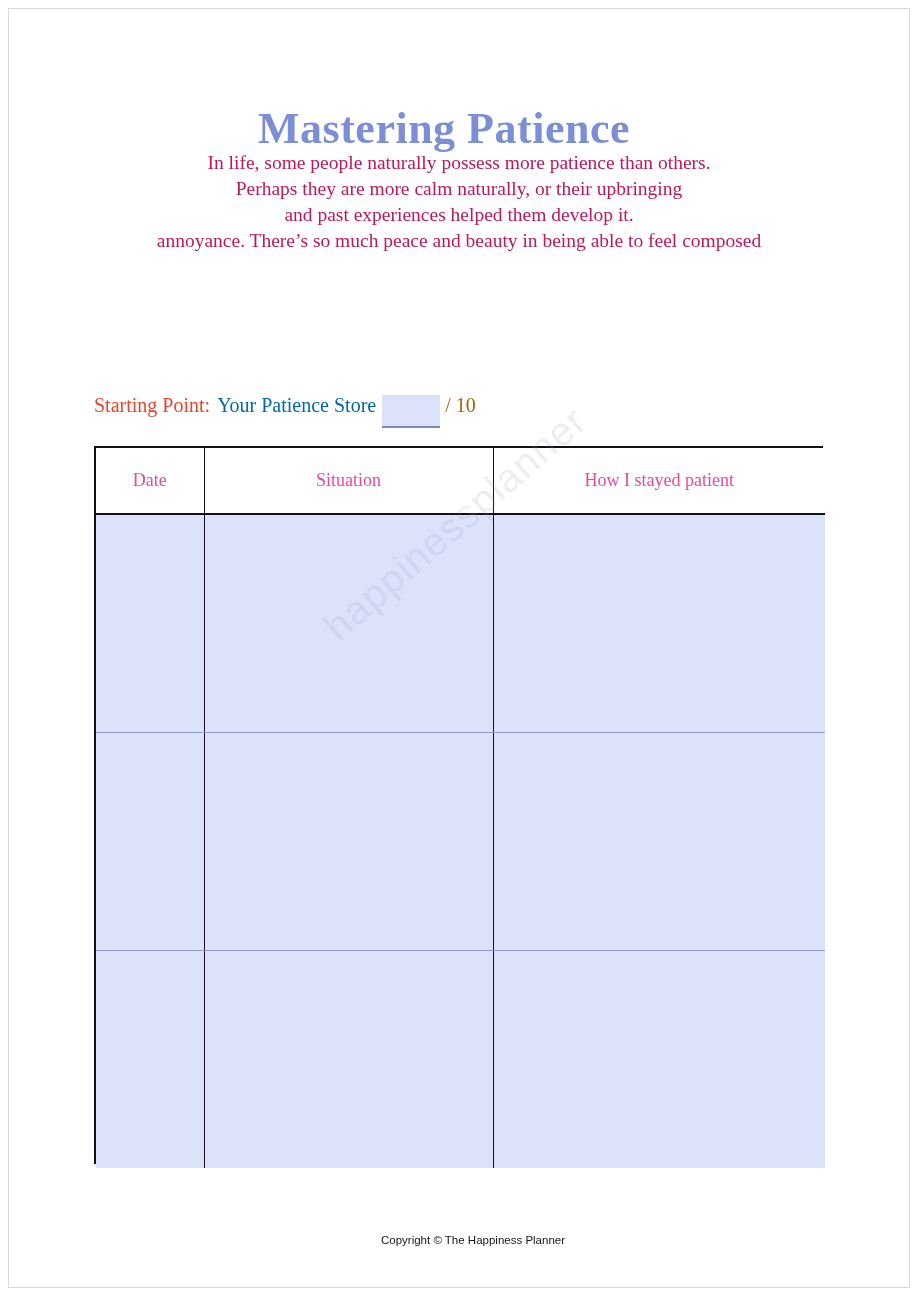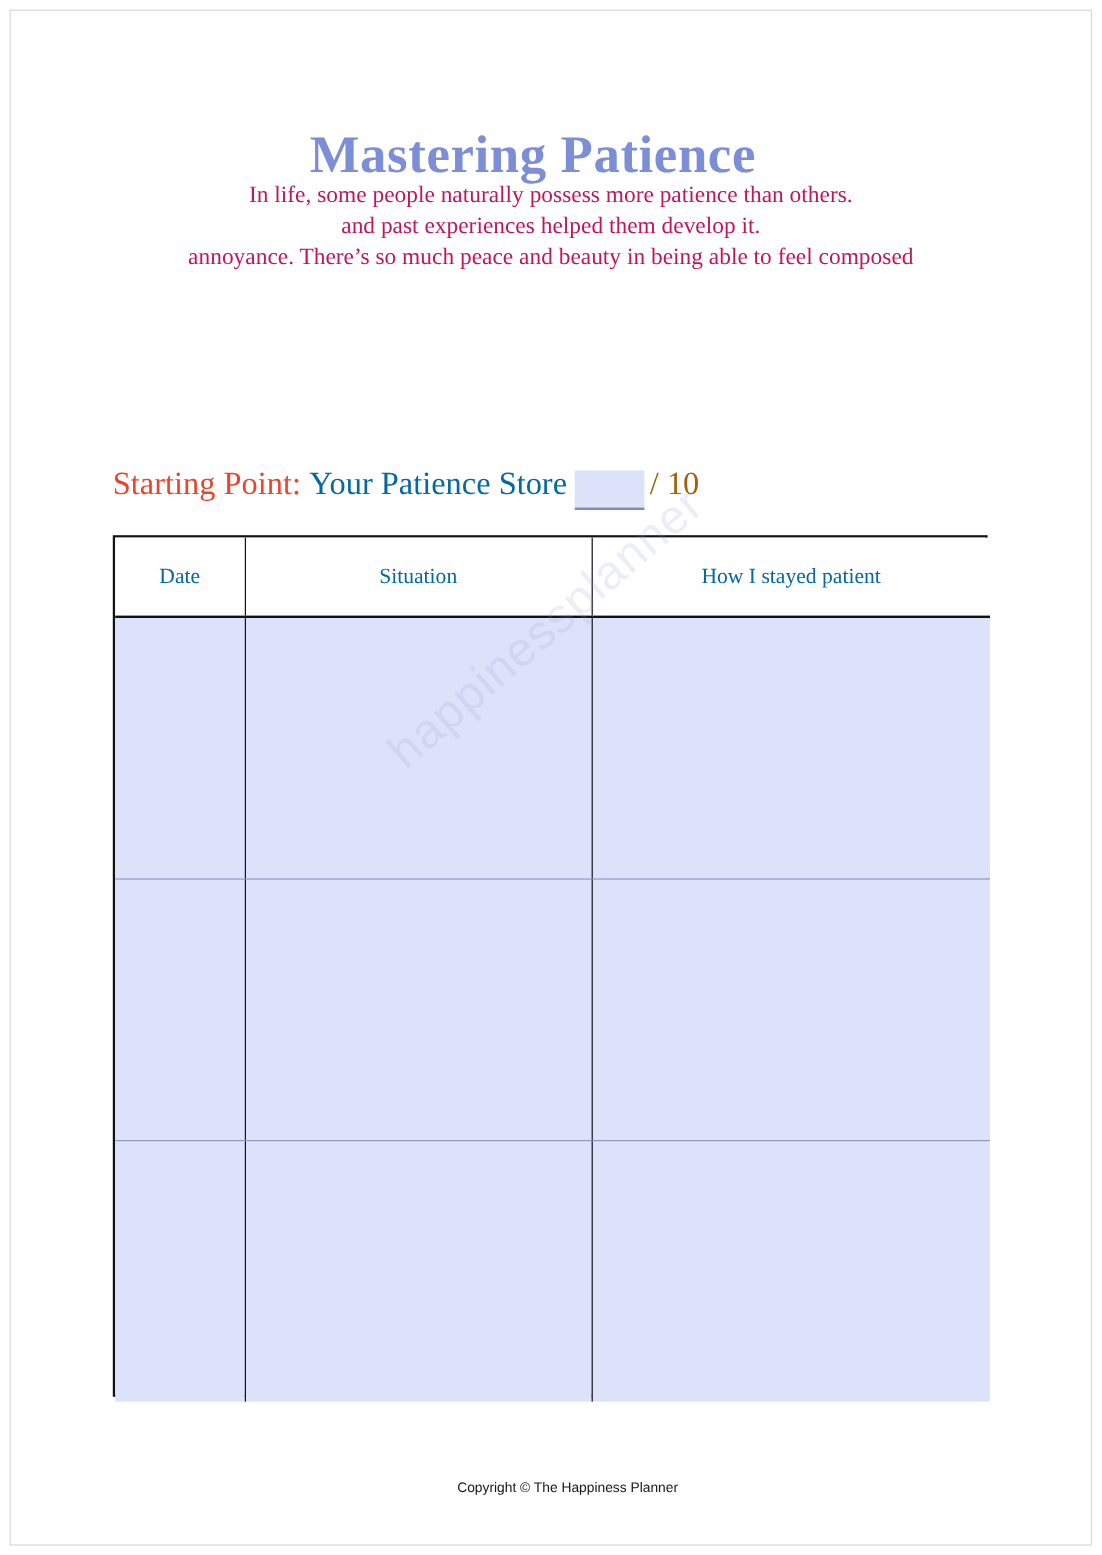--- a/index.html
+++ b/index.html
@@ -59,22 +59,22 @@
     display: block;
     white-space: nowrap;
   }
 
   .starting-row {
     position: absolute;
     left: 94px;
     top: 391px;
     height: 28px;
     display: flex;
-    align-items: flex-end;
-    font-size: 27px;
+    align-items: center;
+    font-size: 20px;
     white-space: nowrap;
   }
   .sp-label {
     color: #e8452f;
   }
   .sp-sub {
     color: #0369a1;
     margin-left: 7px;
   }
   .sp-box {
@@ -111,21 +111,21 @@
   .sheet-table td {
     border: 1px solid #9aa3c6;
     padding: 0;
     margin: 0;
   }
   .sheet-table thead th {
     background: #ffffff;
     height: 65px;
     font-weight: normal;
     font-size: 18px;
-    color: #0369a1;
+    color: #ec4899;
     text-align: center;
     border-bottom: 2px solid #111118;
     border-left: 1px solid #111118;
     border-right: 1px solid #111118;
     border-top: none;
   }
   .sheet-table thead th:first-child { border-left: none; }
   .sheet-table thead th:last-child  { border-right: none; }
 
   .sheet-table tbody td {
@@ -179,20 +179,21 @@
 <body>
 
 <div class="page">
 
   <div class="page-frame"></div>
 
   <h1 class="title">Mastering Patience</h1>
 
   <div class="intro">
     <span class="line">In life, some people naturally possess more patience than others.</span>
+    <span class="line">Perhaps they are more calm naturally, or their upbringing</span>
     <span class="line">and past experiences helped them develop it.</span>
     <span class="line">annoyance. There’s so much peace and beauty in being able to feel composed</span>
   </div>
 
   <div class="starting-row">
     <span class="sp-label">Starting Point:</span>
     <span class="sp-sub">Your Patience Store</span>
     <span class="sp-box"></span>
     <span class="sp-total">/ 10</span>
   </div>

